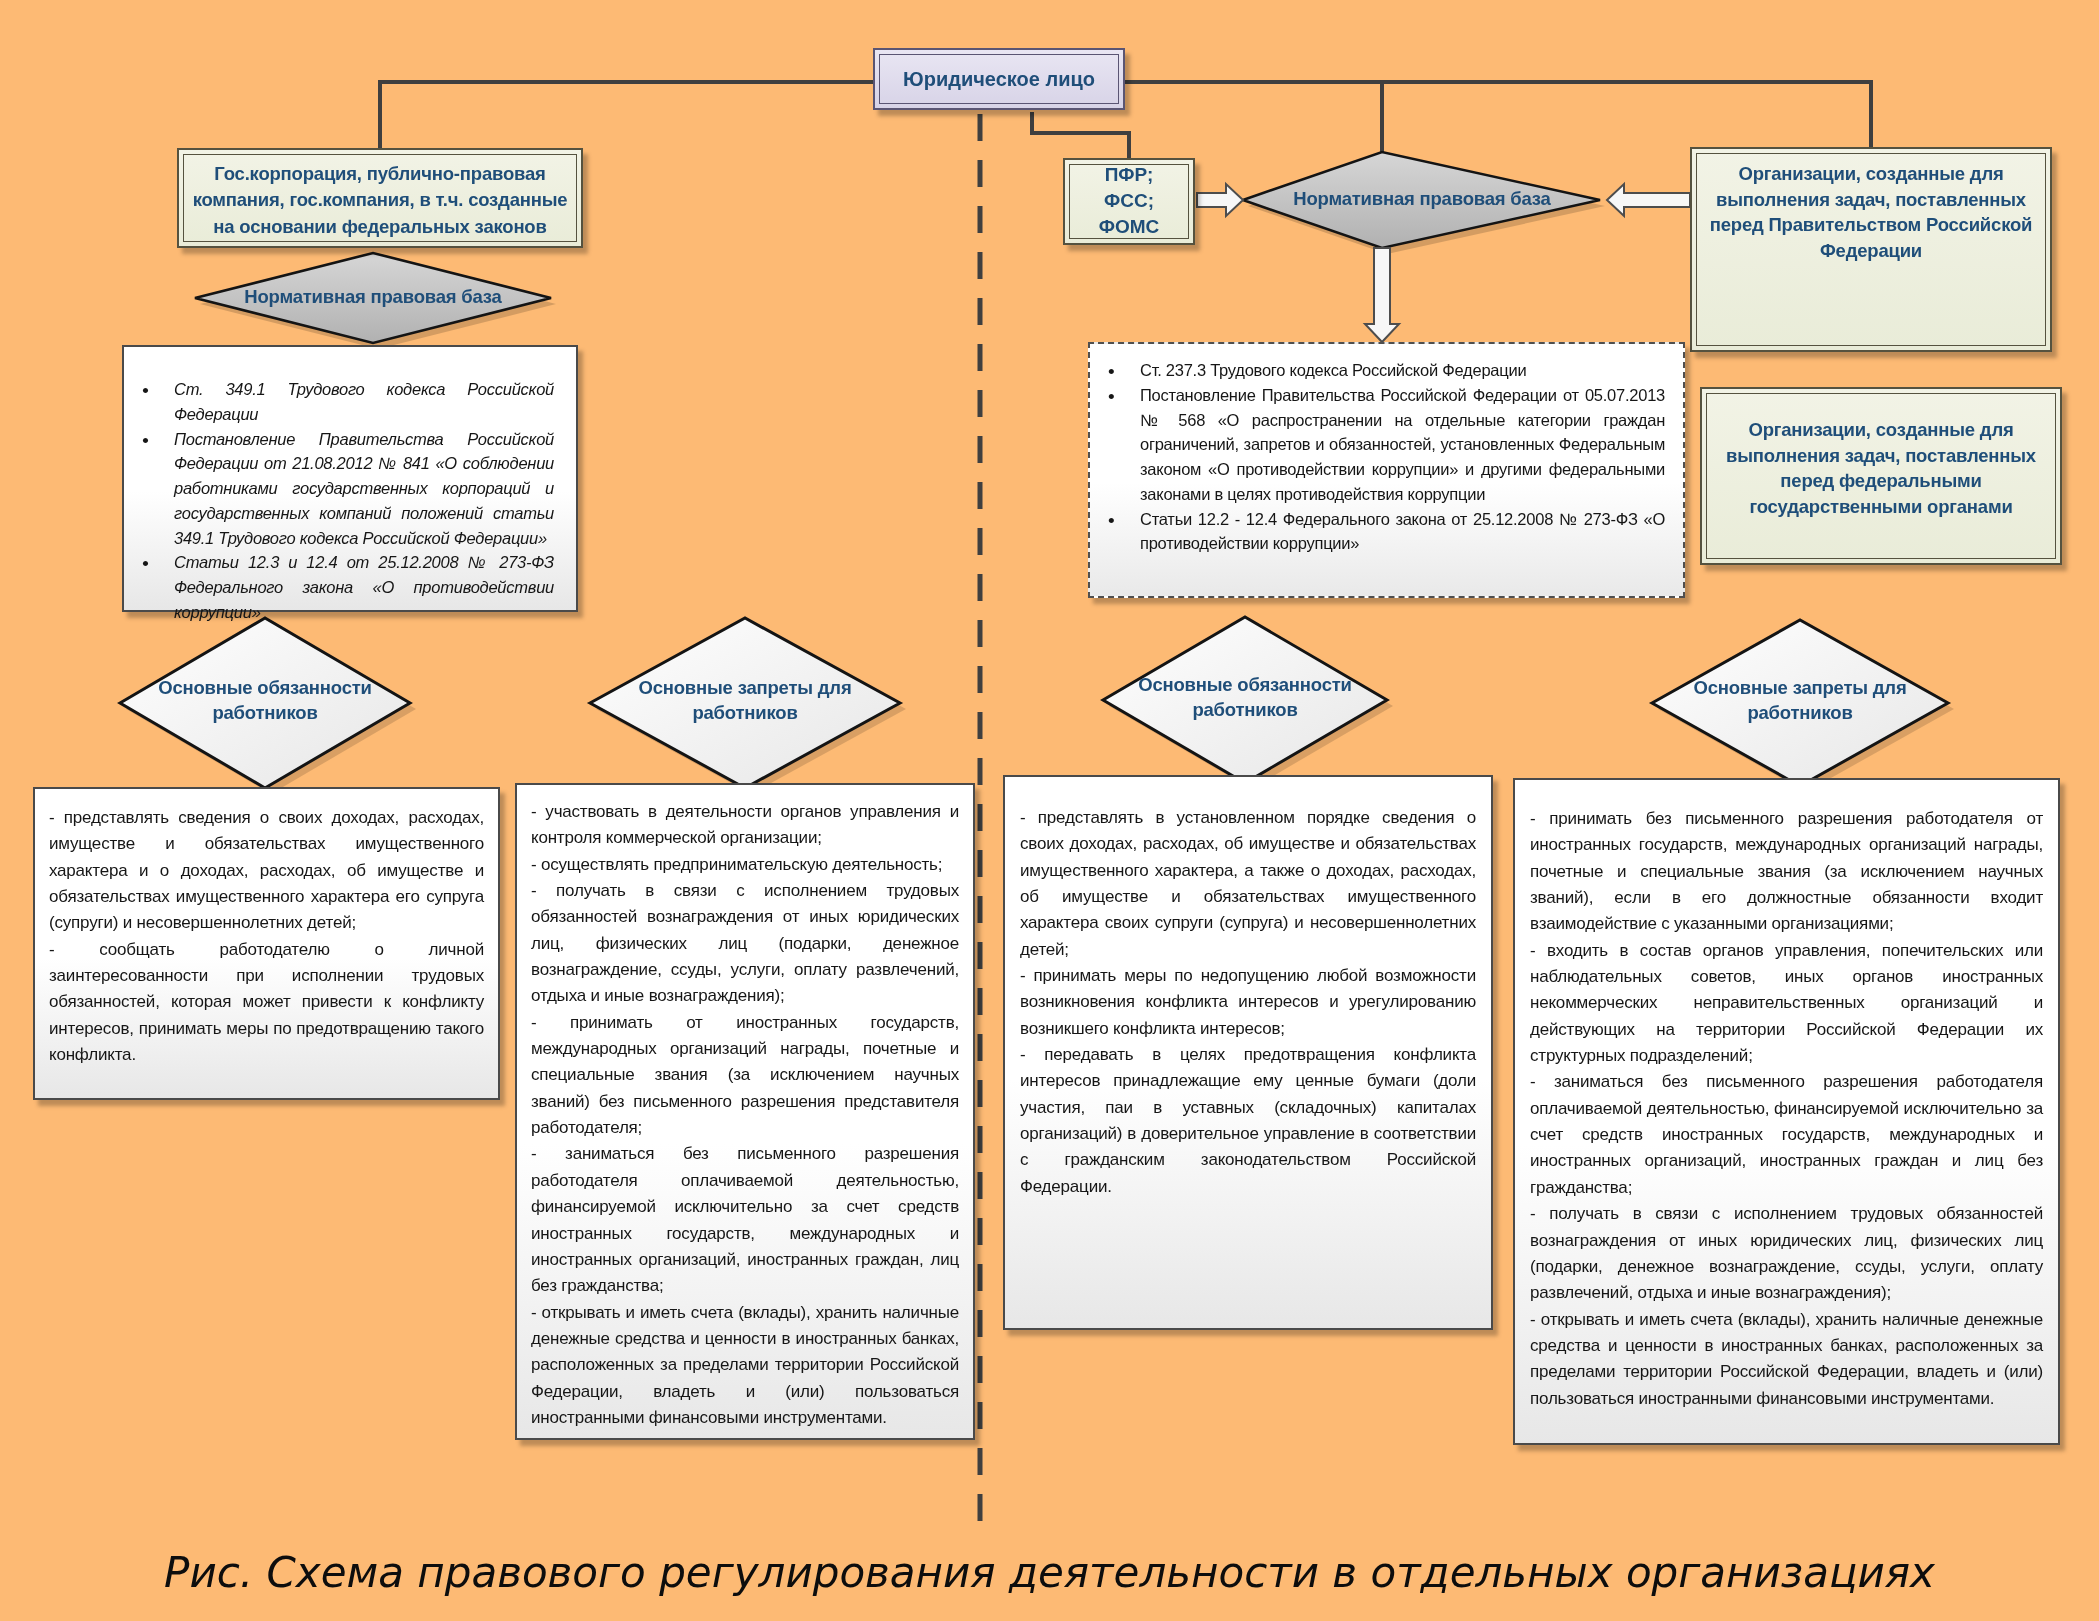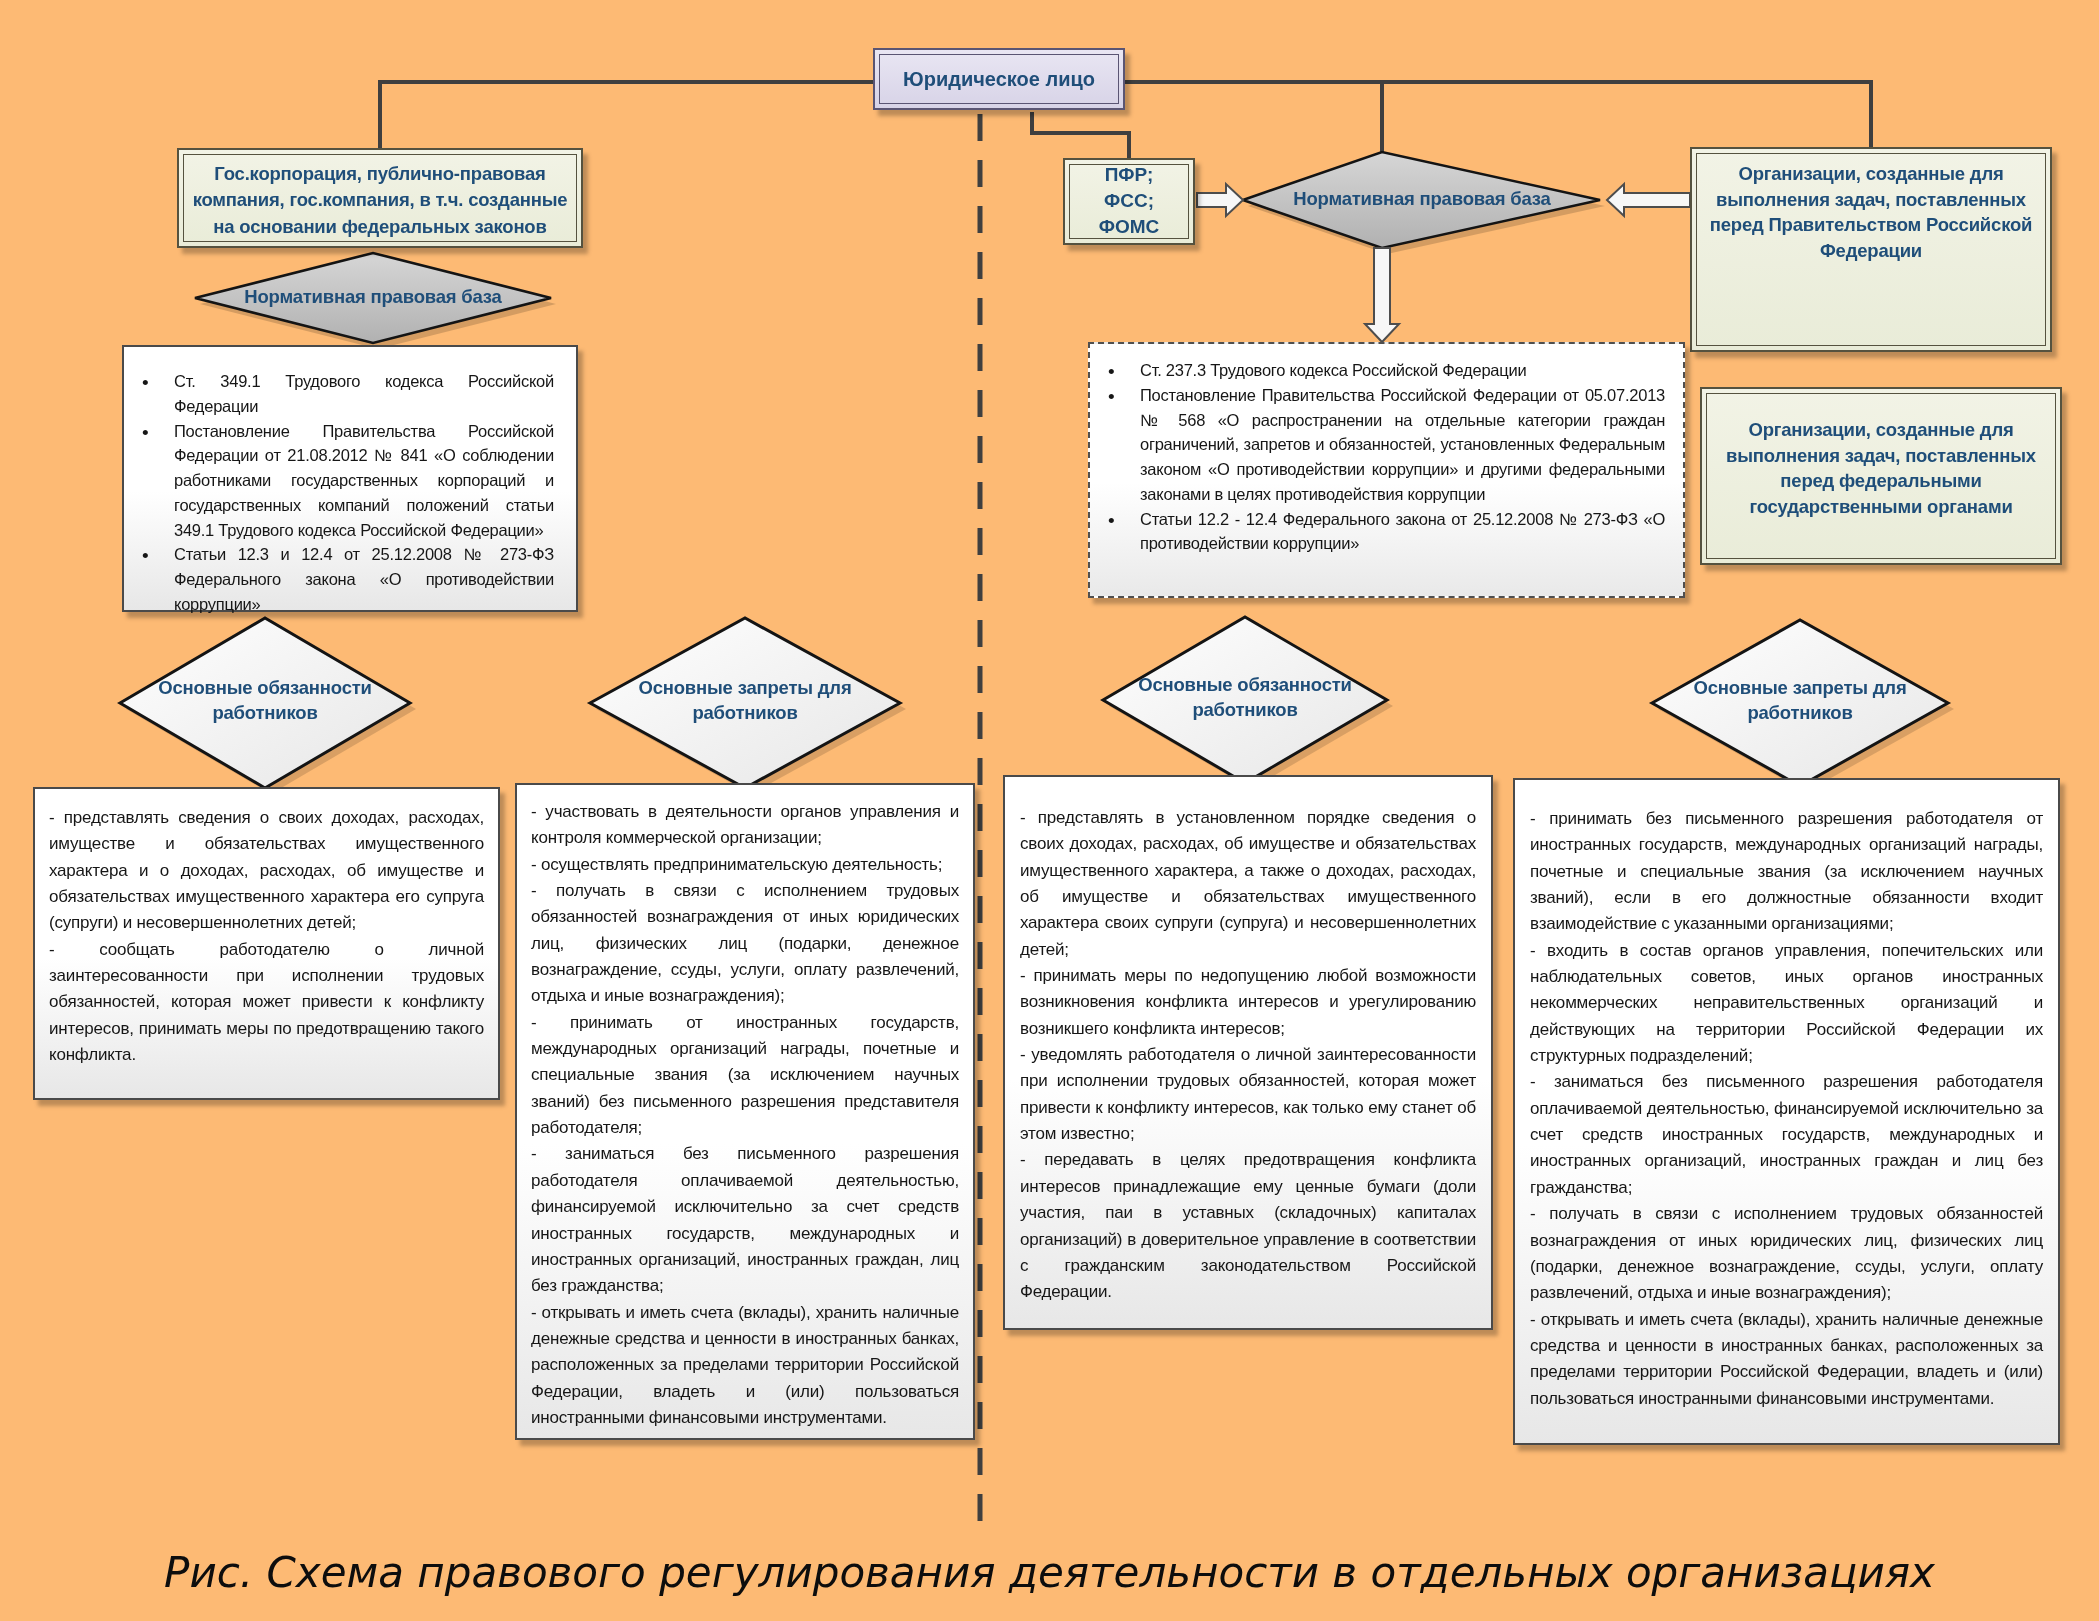--- a/index.html
+++ b/index.html
@@ -77,21 +77,21 @@
   <div class="node shadowed dbl-border lav" style="left:873px;top:48px;width:252px;height:62px;">
     <div class="blue-bold root-label">Юридическое лицо</div>
   </div>
 
   <div class="node shadowed dbl-border grn" style="left:177px;top:148px;width:406px;height:100px;">
     <div class="blue-bold org-label">Гос.корпорация, публично-правовая компания, гос.компания, в т.ч. созданные на основании федеральных законов</div>
   </div>
 
   <div class="diamond-label blue-bold" style="left:223px;top:285px;width:300px;">Нормативная правовая база</div>
 
-  <div class="node shadowed txtbox" style="left:122px;top:345px;width:456px;height:267px;padding:22px 22px 0 8px;">
+  <div class="node shadowed txtbox" style="left:122px;top:345px;width:456px;height:267px;padding:30px 22px 0 8px;font-style:italic;">
     <ul class="bullets">
         <li>Ст. 349.1 Трудового кодекса Российской Федерации</li>
         <li>Постановление Правительства Российской Федерации от 21.08.2012 № 841 «О соблюдении работниками государственных корпораций и государственных компаний положений статьи 349.1 Трудового кодекса Российской Федерации»</li>
         <li>Статьи 12.3 и 12.4 от 25.12.2008 № 273-ФЗ Федерального закона «О противодействии коррупции»</li>
       </ul>
   </div>
 
   <div class="diamond-label blue-bold" style="left:140px;top:676px;width:250px;">Основные обязанности работников</div>
   <div class="diamond-label blue-bold" style="left:620px;top:676px;width:250px;">Основные запреты для работников</div>
 
@@ -139,21 +139,20 @@
     <div class="blue-bold gov-main">Организации, созданные для выполнения задач, поставленных перед федеральными государственными органами</div>
   </div>
 
   <div class="diamond-label blue-bold" style="left:1120px;top:673px;width:250px;">Основные обязанности работников</div>
   <div class="diamond-label blue-bold" style="left:1675px;top:676px;width:250px;">Основные запреты для работников</div>
 
   <div class="node shadowed txtbox" style="left:1003px;top:775px;width:490px;height:555px;padding:28px 15px 0 15px;">
     <div>
         <p class="dash-item">- представлять в установленном порядке сведения о своих доходах, расходах, об имуществе и обязательствах имущественного характера, а также о доходах, расходах, об имуществе и обязательствах имущественного характера своих супруги (супруга) и несовершеннолетних детей;</p>
         <p class="dash-item">- принимать меры по недопущению любой возможности возникновения конфликта интересов и урегулированию возникшего конфликта интересов;</p>
-        <p class="dash-item">- уведомлять работодателя о личной заинтересованности при исполнении трудовых обязанностей, которая может привести к конфликту интересов, как только ему станет об этом известно;</p>
         <p class="dash-item">- передавать в целях предотвращения конфликта интересов принадлежащие ему ценные бумаги (доли участия, паи в уставных (складочных) капиталах организаций) в доверительное управление в соответствии с гражданским законодательством Российской Федерации.</p>
       </div>
   </div>
 
   <div class="node shadowed txtbox" style="left:1513px;top:778px;width:547px;height:667px;padding:26px 15px 0 15px;">
     <div>
         <p class="dash-item">- принимать без письменного разрешения работодателя от иностранных государств, международных организаций награды, почетные и специальные звания (за исключением научных званий), если в его должностные обязанности входит взаимодействие с указанными организациями;</p>
         <p class="dash-item">- входить в состав органов управления, попечительских или наблюдательных советов, иных органов иностранных некоммерческих неправительственных организаций и действующих на территории Российской Федерации их структурных подразделений;</p>
         <p class="dash-item">- заниматься без письменного разрешения работодателя оплачиваемой деятельностью, финансируемой исключительно за счет средств иностранных государств, международных и иностранных организаций, иностранных граждан и лиц без гражданства;</p>
         <p class="dash-item">- получать в связи с исполнением трудовых обязанностей вознаграждения от иных юридических лиц, физических лиц (подарки, денежное вознаграждение, ссуды, услуги, оплату развлечений, отдыха и иные вознаграждения);</p>

